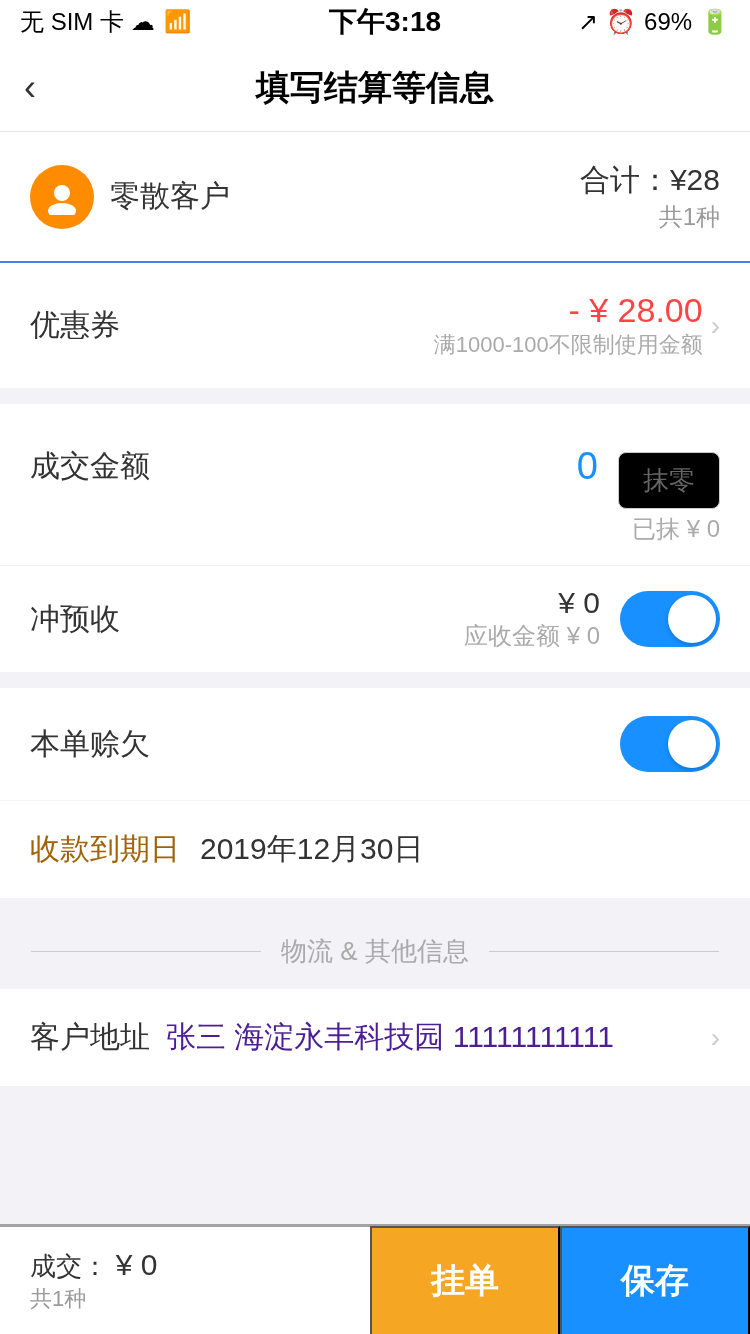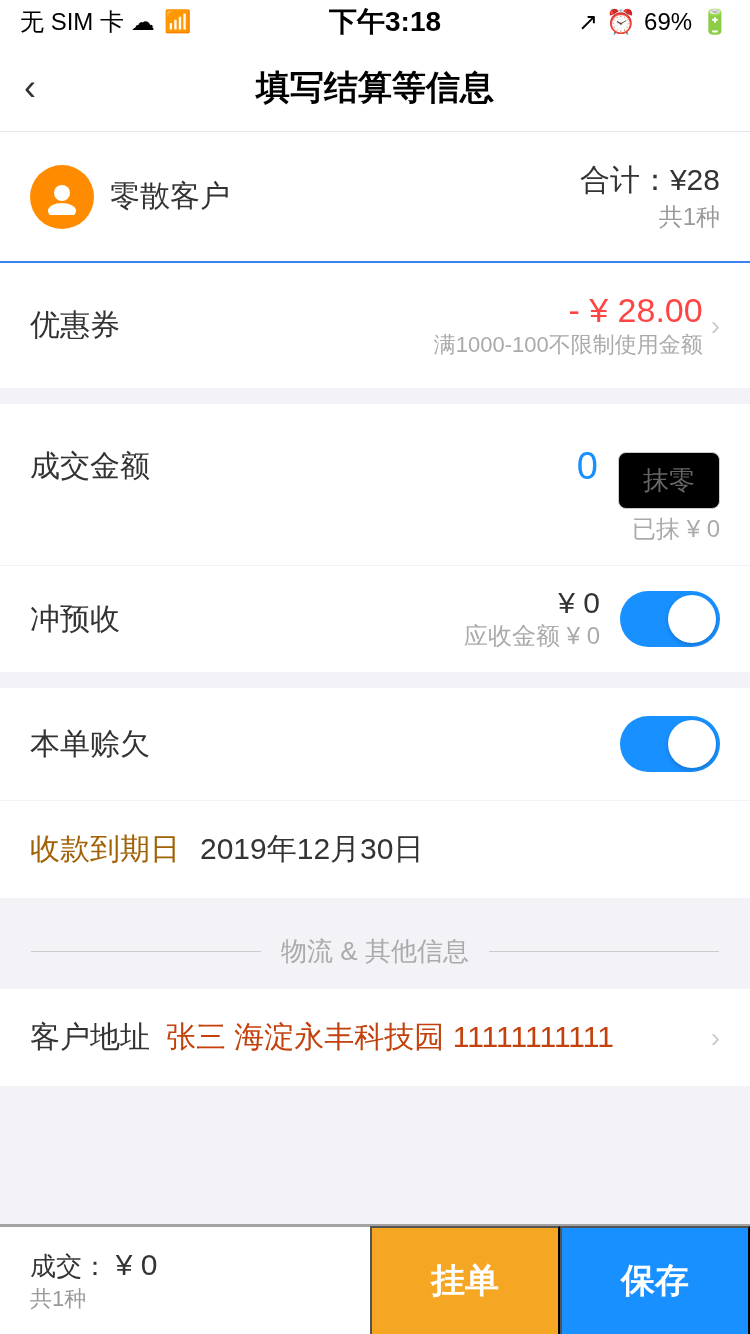--- a/index.html
+++ b/index.html
@@ -278,21 +278,21 @@
       padding: 28px 30px;
       background: #fff;
     }
     .address-label {
       font-size: 30px;
       color: #333;
       min-width: 120px;
     }
     .address-value {
       font-size: 30px;
-      color: #c2410c;
+      color: #4c1d95;
       flex: 1;
       padding: 0 16px;
     }
 
     
     .bottom-bar {
       position: fixed;
       bottom: 0;
       left: 0;
       width: 750px;

